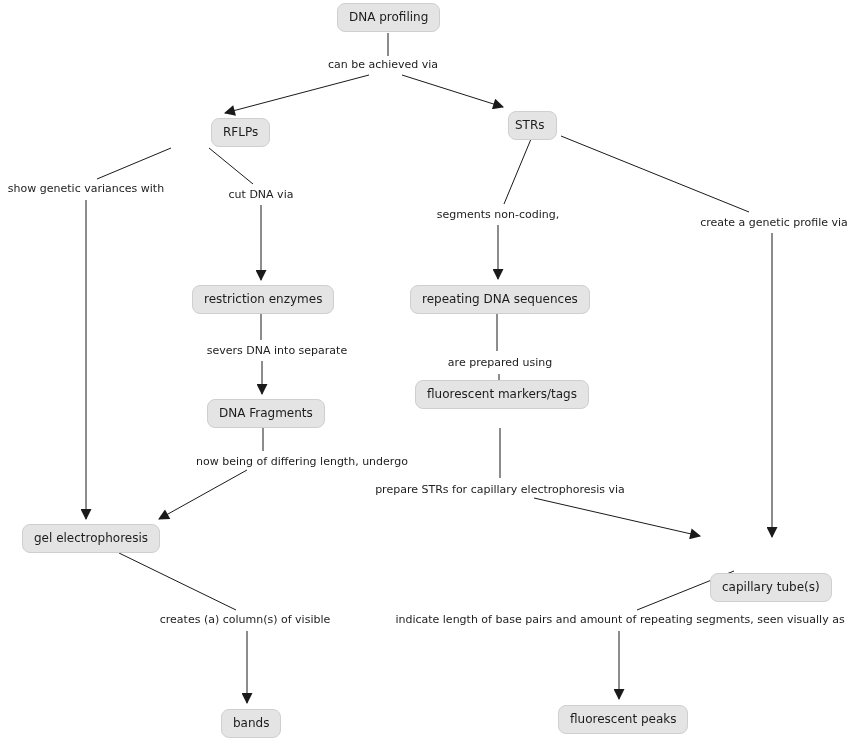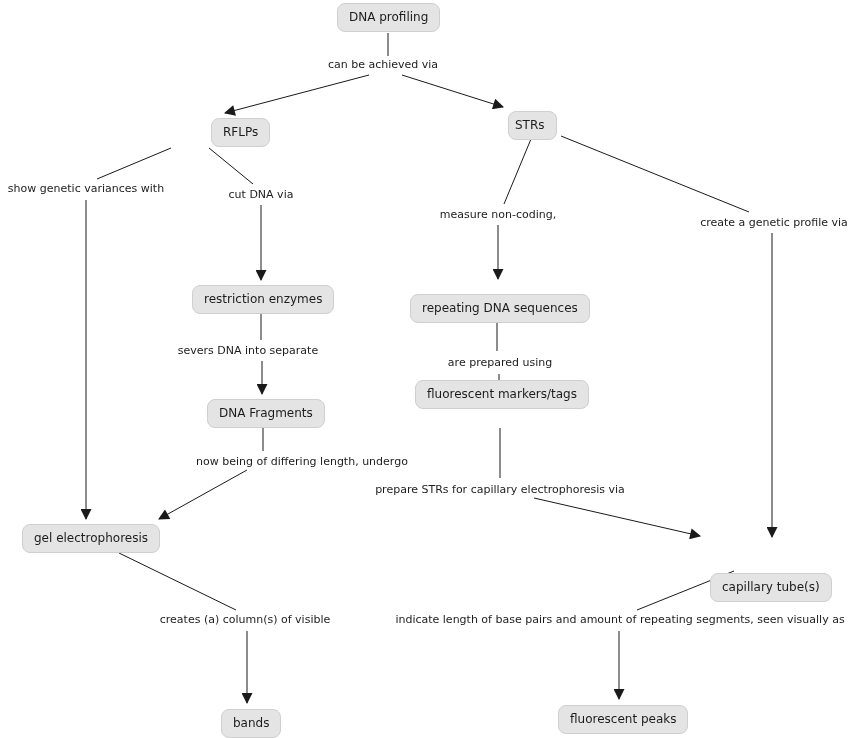--- a/index.html
+++ b/index.html
@@ -79,33 +79,33 @@
     <line x1="500" y1="428" x2="500" y2="478"></line>
     <line x1="534" y1="498" x2="700" y2="536" marker-end="url(#arrow)"></line>
     <line x1="734" y1="571" x2="637" y2="610"></line>
     <line x1="619" y1="631" x2="619" y2="699" marker-end="url(#arrow)"></line>
   </svg>
 
   <div class="node" style="left:337px; top:3px;">DNA profiling</div>
   <div class="node" style="left:163px; top:118px;margin-left:48px;">RFLPs</div>
   <div class="node" style="left:508px; top:111px;padding-left:6px;">STRs</div>
   <div class="node" style="left:192px; top:285px;">restriction enzymes</div>
-  <div class="node" style="left:410px; top:294px;">repeating DNA sequences</div>
+  <div class="node" style="left:410px; top:285px;">repeating DNA sequences</div>
   <div class="node" style="left:207px; top:399px;">DNA Fragments</div>
   <div class="node" style="left:415px; top:380px;">fluorescent markers/tags</div>
   <div class="node" style="left:22px;  top:524px;text-align:right;">gel electrophoresis</div>
   <div class="node" style="left:710px; top:573px;">capillary tube(s)</div>
   <div class="node" style="left:221px; top:709px;">bands</div>
   <div class="node" style="left:558px; top:705px;">fluorescent peaks</div>
 
   <div class="edge-label" style="left:383px; top:58px;">can be achieved via</div>
   <div class="edge-label" style="left:86px;  top:182px;">show genetic variances with</div>
   <div class="edge-label" style="left:261px; top:188px;">cut DNA via</div>
-  <div class="edge-label" style="left:498px; top:208px;">measure non-coding,</div>
+  <div class="edge-label" style="left:498px; top:208px;">segments non-coding,</div>
   <div class="edge-label" style="left:774px; top:216px;">create a genetic profile via</div>
-  <div class="edge-label" style="left:248px; top:344px;text-align:right;">severs DNA into separate</div>
+  <div class="edge-label" style="left:277px; top:344px;text-align:right;">severs DNA into separate</div>
   <div class="edge-label" style="left:500px; top:356px;">are prepared using</div>
   <div class="edge-label" style="left:259px; top:455px;margin-left:43px;">now being of differing length, undergo</div>
   <div class="edge-label" style="left:500px; top:483px;">prepare STRs for capillary electrophoresis via</div>
   <div class="edge-label" style="left:245px; top:613px;">creates (a) column(s) of visible</div>
   <div class="edge-label" style="left:620px; top:613px;">indicate length of base pairs and amount of repeating segments, seen visually as</div>
 
 </div>
 
 </body></html>

